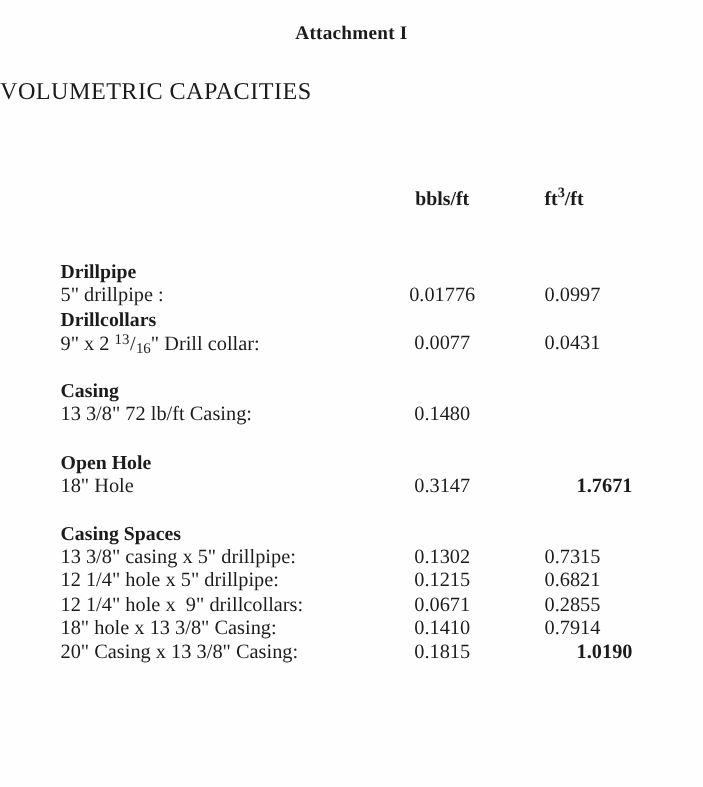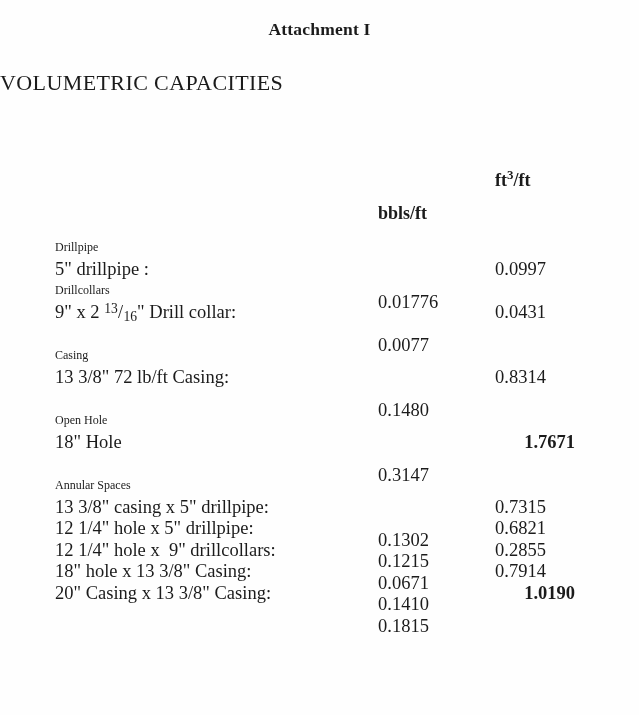--- a/index.html
+++ b/index.html
@@ -58,31 +58,30 @@
     line-height: 21.5px;
     white-space: pre;
   }
   .label {
     position: absolute;
     left: 55px;
     top: 0;
     font-size: 18.5px;
   }
   .label.section {
-    font-weight: normal;
-    font-size: 12px;
+    font-weight: bold;
+    font-size: 18px;
   }
   .col-bbls {
     position: absolute;
-    left: 378px;
+    left: 354px;
     width: 96px;
     top: 0;
-    text-align: left;
+    text-align: center;
     font-size: 18.5px;
-    margin-top: 33px;
   }
   .col-ft3 {
     position: absolute;
     left: 495px;
     width: 96px;
     top: 0;
     text-align: left;
     font-size: 18.5px;
   }
   .col-bbls.numeric-right,
@@ -170,38 +169,37 @@
     </div>
 
     <div class="spacer-md"></div>
 
     <div class="row">
       <div class="label section">Casing</div>
     </div>
     <div class="row">
       <div class="label">13 3/8" 72 lb/ft Casing:</div>
       <div class="col-bbls">0.1480</div>
-      <div class="col-ft3">0.8314</div>
     </div>
 
     <div class="spacer-md"></div>
 
     <div class="row">
       <div class="label section">Open Hole</div>
     </div>
     <div class="row">
       <div class="label">18" Hole</div>
       <div class="col-bbls">0.3147</div>
       <div class="col-ft3 numeric-right">1.7671</div>
     </div>
 
     <div class="spacer-md"></div>
 
     <div class="row">
-      <div class="label section">Annular Spaces</div>
+      <div class="label section">Casing Spaces</div>
     </div>
     <div class="row">
       <div class="label">13 3/8" casing x 5" drillpipe:</div>
       <div class="col-bbls">0.1302</div>
       <div class="col-ft3">0.7315</div>
     </div>
     <div class="row">
       <div class="label">12 1/4" hole x 5" drillpipe:</div>
       <div class="col-bbls">0.1215</div>
       <div class="col-ft3">0.6821</div>

